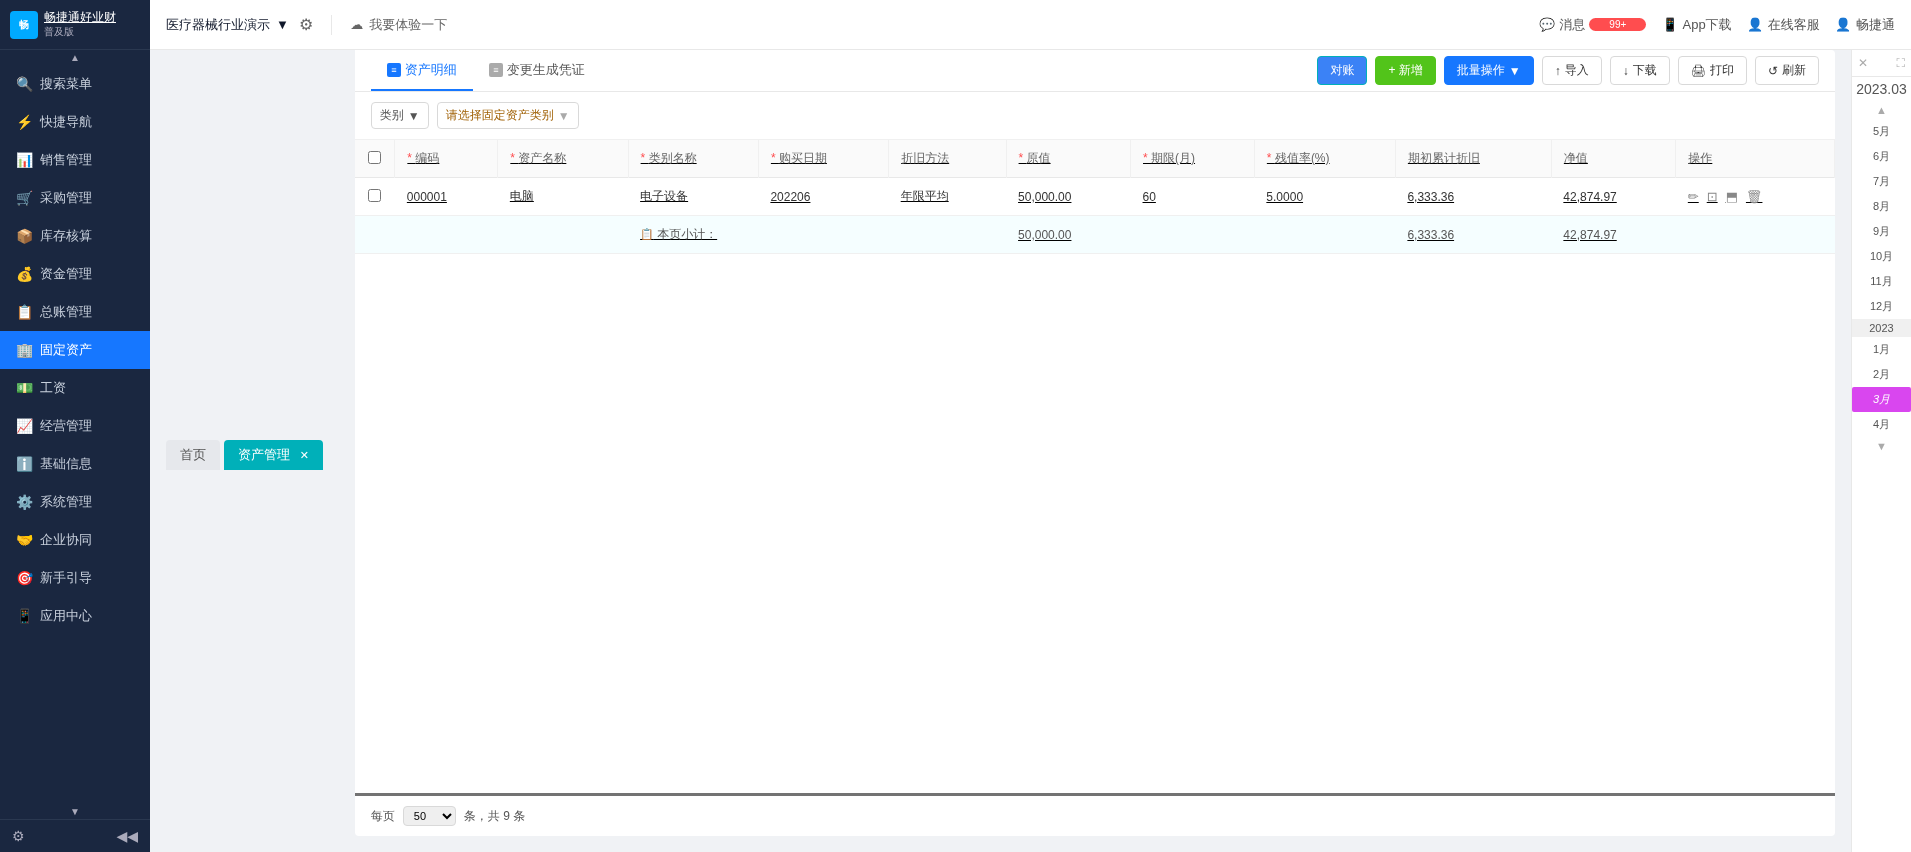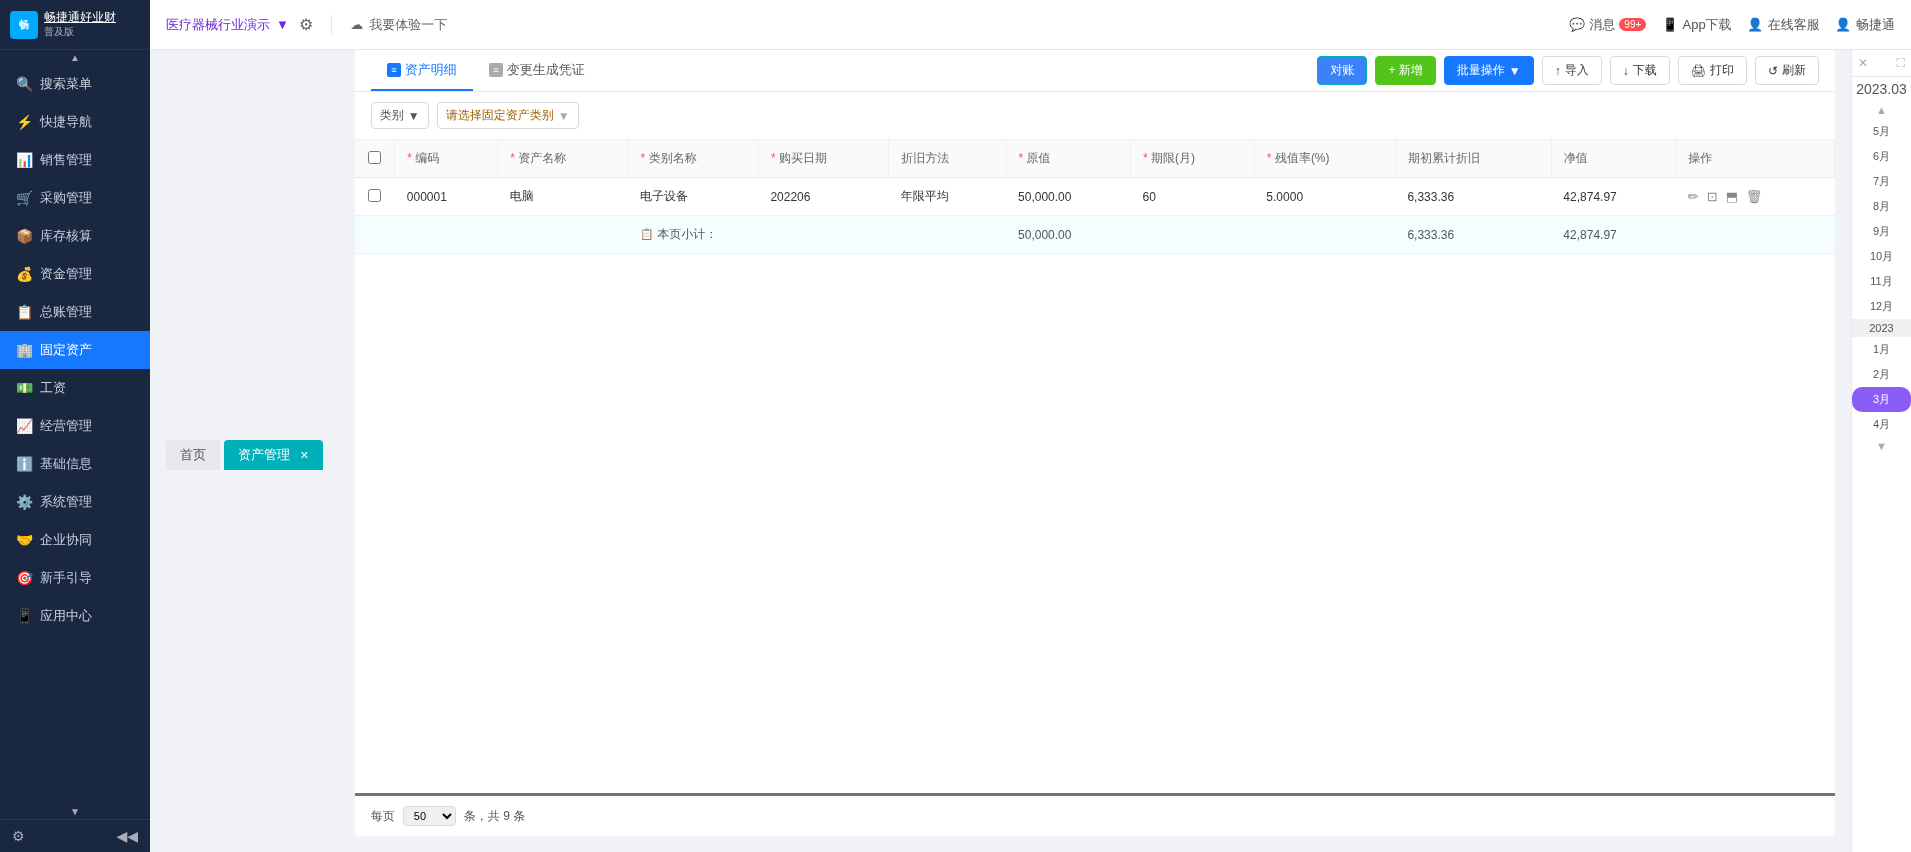--- a/index.html
+++ b/index.html
@@ -67,39 +67,39 @@
     .topbar {
       height: 50px;
       background: #ffffff;
       display: flex; align-items: center;
       padding: 0 16px;
       border-bottom: 1px solid #e8e8e8;
       gap: 10px;
     }
     .topbar-company {
       display: flex; align-items: center; gap: 6px;
-      font-size: 13px; color: #6d28d9; cursor: pointer;
+      font-size: 13px; color: #0f172a; cursor: pointer;
     }
     .topbar-divider { width: 1px; height: 20px; background: #e8e8e8; margin: 0 8px; }
     .topbar-gear { font-size: 16px; color: #666; cursor: pointer; }
     .topbar-experience {
       display: flex; align-items: center; gap: 6px;
       font-size: 13px; color: #666; cursor: pointer;
     }
     .topbar-right {
       margin-left: auto;
       display: flex; align-items: center; gap: 16px;
     }
     .topbar-right-item {
       display: flex; align-items: center; gap: 4px;
       font-size: 13px; color: #555; cursor: pointer;
     }
     .badge {
       background: #ff4d4f; color: white; border-radius: 10px;
-      padding: 1px 5px; font-size: 10px;
+      padding: 1px 20px; font-size: 10px;
     }
 
     
     .content-area {
       flex: 1; overflow: hidden; display: flex; background: #f0f2f5;
     }
 
     .page-content {
       flex: 1; overflow: hidden; display: flex; padding: 0;
     }
@@ -205,21 +205,21 @@
       background: #1677ff;
       color: white;
       border-color: #1677ff;
     }
 
     
     .table-container {
       flex: 1; overflow: auto;
     }
     table {
-      width: 100%; border-collapse: collapse; font-size: 12px;
+      width: 100%; border-collapse: collapse; font-size: 12px; text-decoration: underline;
     }
     thead tr {
       background: #fafafa;
       border-bottom: 1px solid #e8e8e8;
     }
     thead th {
       padding: 10px 12px;
       text-align: left;
       font-weight: normal;
       color: #666;
@@ -288,23 +288,24 @@
       cursor: pointer;
       text-align: center;
       width: 100%;
     }
     .month-item.active {
       background: #00b0b9;
       color: white;
       border-radius: 2px;
     }
     .month-item.current {
-      background: #8b5cf6;
+      background: #d946ef;
       color: white;
-      border-radius: 10px;
+      border-radius: 2px;
+      font-style: italic;
     }
 
     .nav-arrow {
       font-size: 11px; color: #aaa; cursor: pointer; padding: 3px 0; text-align: center; width: 100%;
     }
   </style>
 </head>
 <body>
 
 <div class="sidebar">

